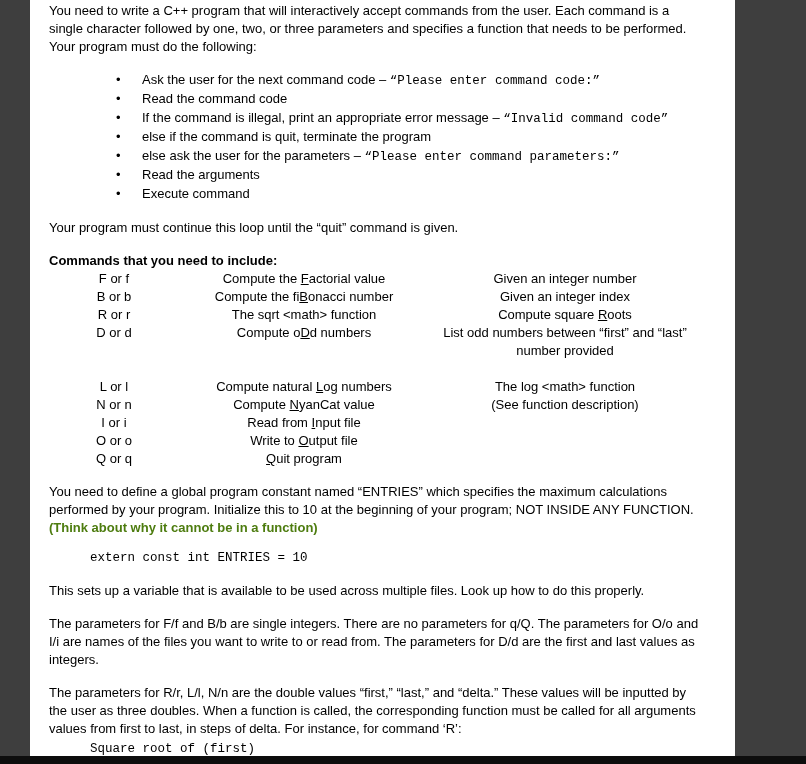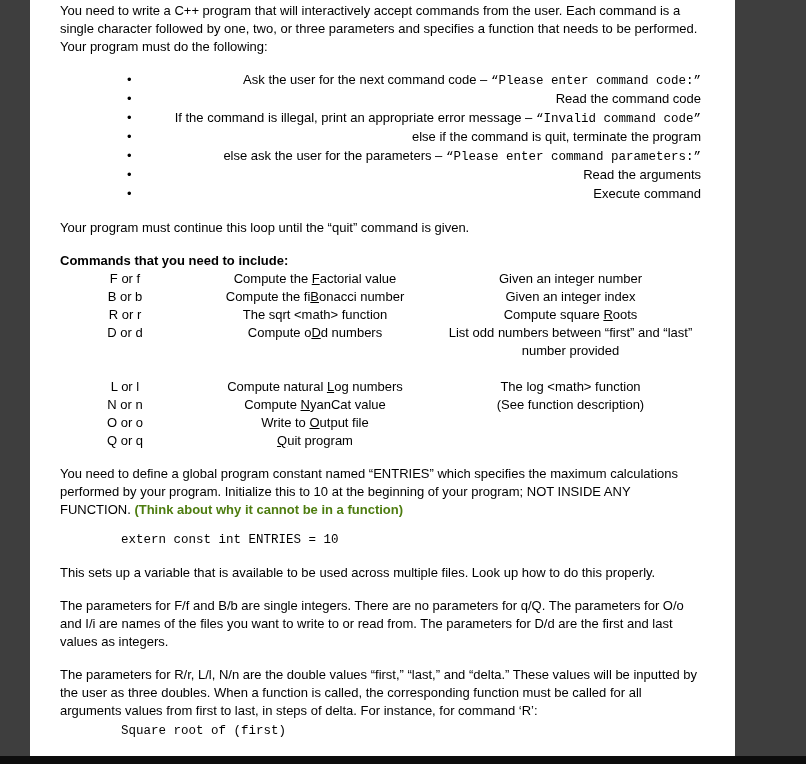--- a/index.html
+++ b/index.html
@@ -3,38 +3,38 @@
 <meta charset="utf-8">
 <style>
   * { margin:0; padding:0; box-sizing:border-box; }
   html, body { width:806px; height:764px; }
   body { font-family:"Liberation Sans","DejaVu Sans",sans-serif; }
   .viewport { position:relative; width:806px; height:764px; background:#3e3e3e; overflow:hidden; }
   .page {
     position:absolute; left:30px; top:0; width:705px; height:764px;
     background:#ffffff; color:#000000;
     font-size:13px; line-height:18px;
-    padding:2px 34px 0 30px; overflow:hidden;
+    padding:2px 34px 0 19px; overflow:hidden;
   }
   .bottom-bar { position:absolute; left:0; bottom:0; width:806px; height:8px; background:#0d0d0d; z-index:5; }
   p { margin:0; }
   .mb  { margin-bottom:15px; }
   .mb12 { margin-bottom:12px; }
   .mb2 { margin-bottom:2px; }
   .bold { font-weight:bold; }
   .red { color:#4d7c0f; font-weight:bold; }
   .u { text-decoration:underline; }
   .mono { font-family:"Liberation Mono","DejaVu Sans Mono",monospace; font-size:12.5px; }
-  ul.bullets { list-style:none; margin:13px 0 15px 0; padding-left:65px;text-align:right; }
+  ul.bullets { list-style:none; margin:13px 0 15px 0; padding-left:65px; }
   ul.bullets li { position:relative; padding-left:28px; }
   ul.bullets li::before { content:"\2022"; position:absolute; left:2px; top:0; }
   .cmd-table { margin-bottom:15px; }
   .cmd-row { display:grid; grid-template-columns:130px 250px 1fr;text-align:center; }
   .row-gap { height:18px; }
-  .code-line { margin-left:61px; }
+  .code-line { margin-left:41px; }
 </style>
 </head>
 <body>
 
 <div class="viewport">
   <div class="page">
 
     <p class="mb">You need to write a C++ program that will interactively accept commands from the user. Each command is a single character followed by one, two, or three parameters and specifies a function that needs to be performed. Your program must do the following:</p>
 
     <ul class="bullets">
@@ -84,20 +84,25 @@
         <span><span>Compute natural </span><span class="u">L</span><span>og numbers</span></span>
         <span>The log &lt;math&gt; function</span>
       </div>
 
       <div class="cmd-row">
         <span>N or n</span>
         <span><span>Compute </span><span class="u">N</span><span>yanCat value</span></span>
         <span>(See function description)</span>
       </div>
 
+      <div class="cmd-row">
+        <span>I or i</span>
+        <span><span>Read from </span><span class="u">I</span><span>nput file</span></span>
+        <span></span>
+      </div>
 
       <div class="cmd-row">
         <span>O or o</span>
         <span><span>Write to </span><span class="u">O</span><span>utput file</span></span>
         <span></span>
       </div>
 
       <div class="cmd-row">
         <span>Q or q</span>
         <span><span></span><span class="u">Q</span><span>uit program</span></span>

